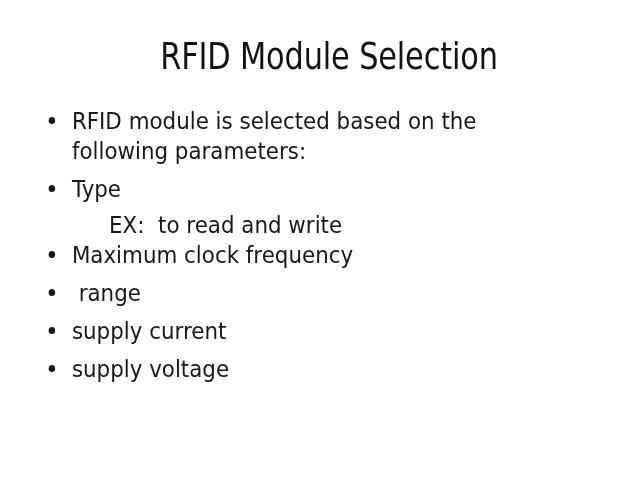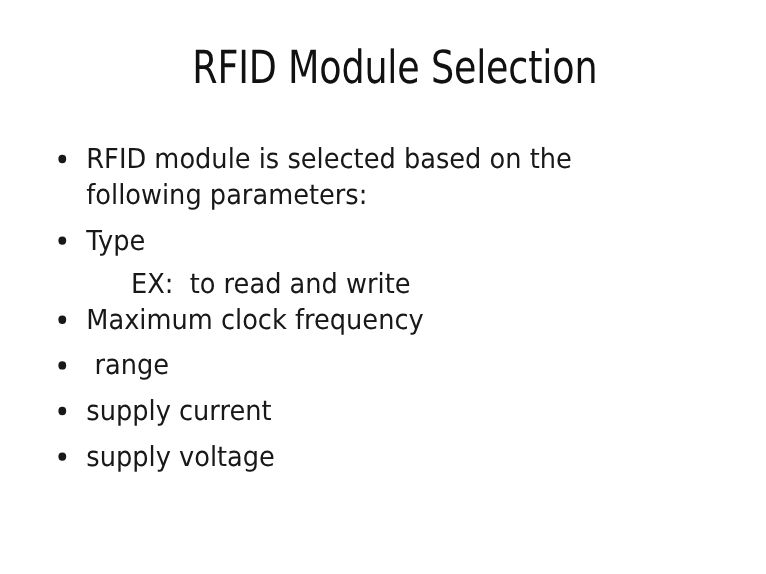--- a/index.html
+++ b/index.html
@@ -36,21 +36,21 @@
     color: #111111;
     letter-spacing: -0.2px;
     transform: scaleX(0.80);
     transform-origin: 50% 50%;
     white-space: nowrap;
   }
 
   .body-block {
     position: absolute;
     left: 34px;
-    top: 118px;
+    top: 106px;
     width: 580px;
   }
 
   .bullet-row {
     position: relative;
     display: block;
     padding-left: 30px;
     margin: 0;
     font-family: "DejaVu Sans", sans-serif;
     font-size: 23px;

